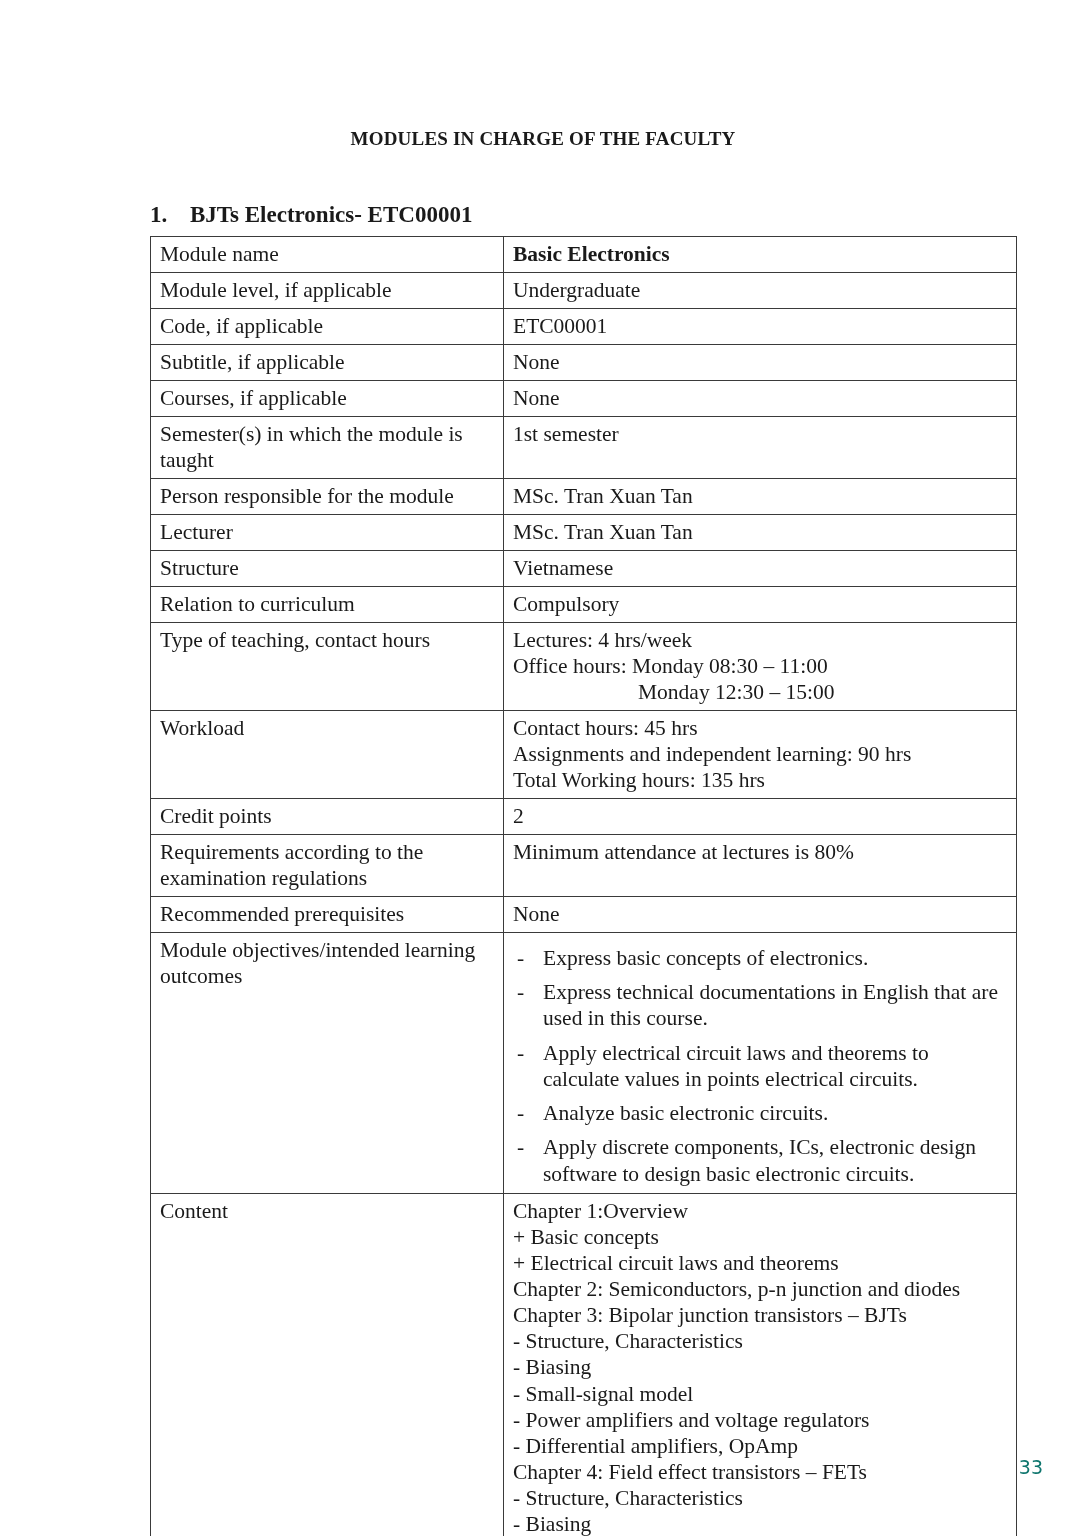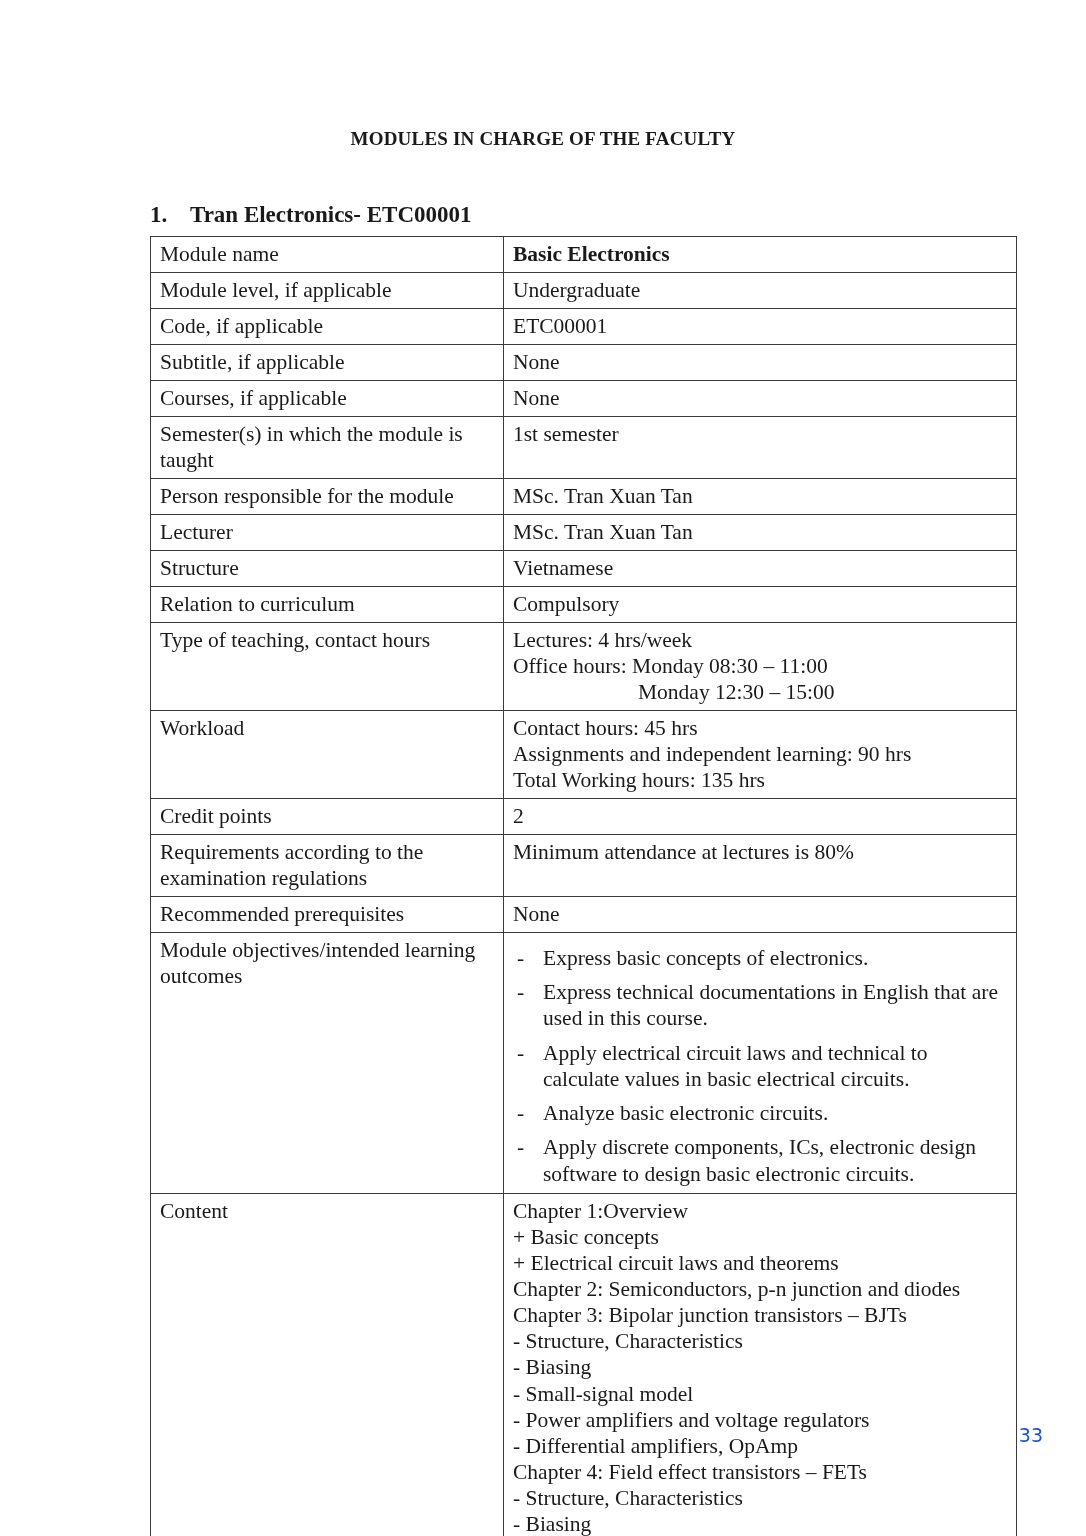--- a/index.html
+++ b/index.html
@@ -90,38 +90,38 @@
     content: "-";
     position: absolute;
     left: 4px;
     top: 0;
   }
   .content-lines div {
     line-height: 1.215;
   }
   .page-number {
     position: absolute;
-    top: 1424px;
+    top: 1456px;
     left: 0;
     width: 1043px;
     text-align: right;
     font-family: "DejaVu Sans", "Liberation Sans", sans-serif;
     font-size: 19px;
-    color: #1d4ed8;
+    color: #0f766e;
   }
 </style>
 </head>
 <body>
 
 <div class="page">
 
   <div class="doc-title">MODULES IN CHARGE OF THE FACULTY</div>
 
   <div class="section-heading">
-    <span class="num">1.</span><span>Tran Electronics- ETC00001</span>
+    <span class="num">1.</span><span>BJTs Electronics- ETC00001</span>
   </div>
 
   <table class="module-table">
     <tbody>
       <tr>
         <td class="label">Module name</td>
         <td class="value bold-val">Basic Electronics</td>
       </tr>
       <tr>
         <td class="label">Module level, if applicable</td>
@@ -184,21 +184,21 @@
       <tr>
         <td class="label">Recommended prerequisites</td>
         <td class="value">None</td>
       </tr>
       <tr>
         <td class="label">Module objectives/intended learning outcomes</td>
         <td class="value">
           <ul class="dash-list">
             <li>Express basic concepts of electronics.</li>
             <li>Express technical documentations in English that are used in this course.</li>
-            <li>Apply electrical circuit laws and technical to calculate values in basic electrical circuits.</li>
+            <li>Apply electrical circuit laws and theorems to calculate values in points electrical circuits.</li>
             <li>Analyze basic electronic circuits.</li>
             <li>Apply discrete components, ICs, electronic design software to design basic electronic circuits.</li>
           </ul>
         </td>
       </tr>
       <tr>
         <td class="label">Content</td>
         <td class="value content-lines">
           <div>Chapter 1:Overview</div>
           <div>+ Basic concepts</div>

